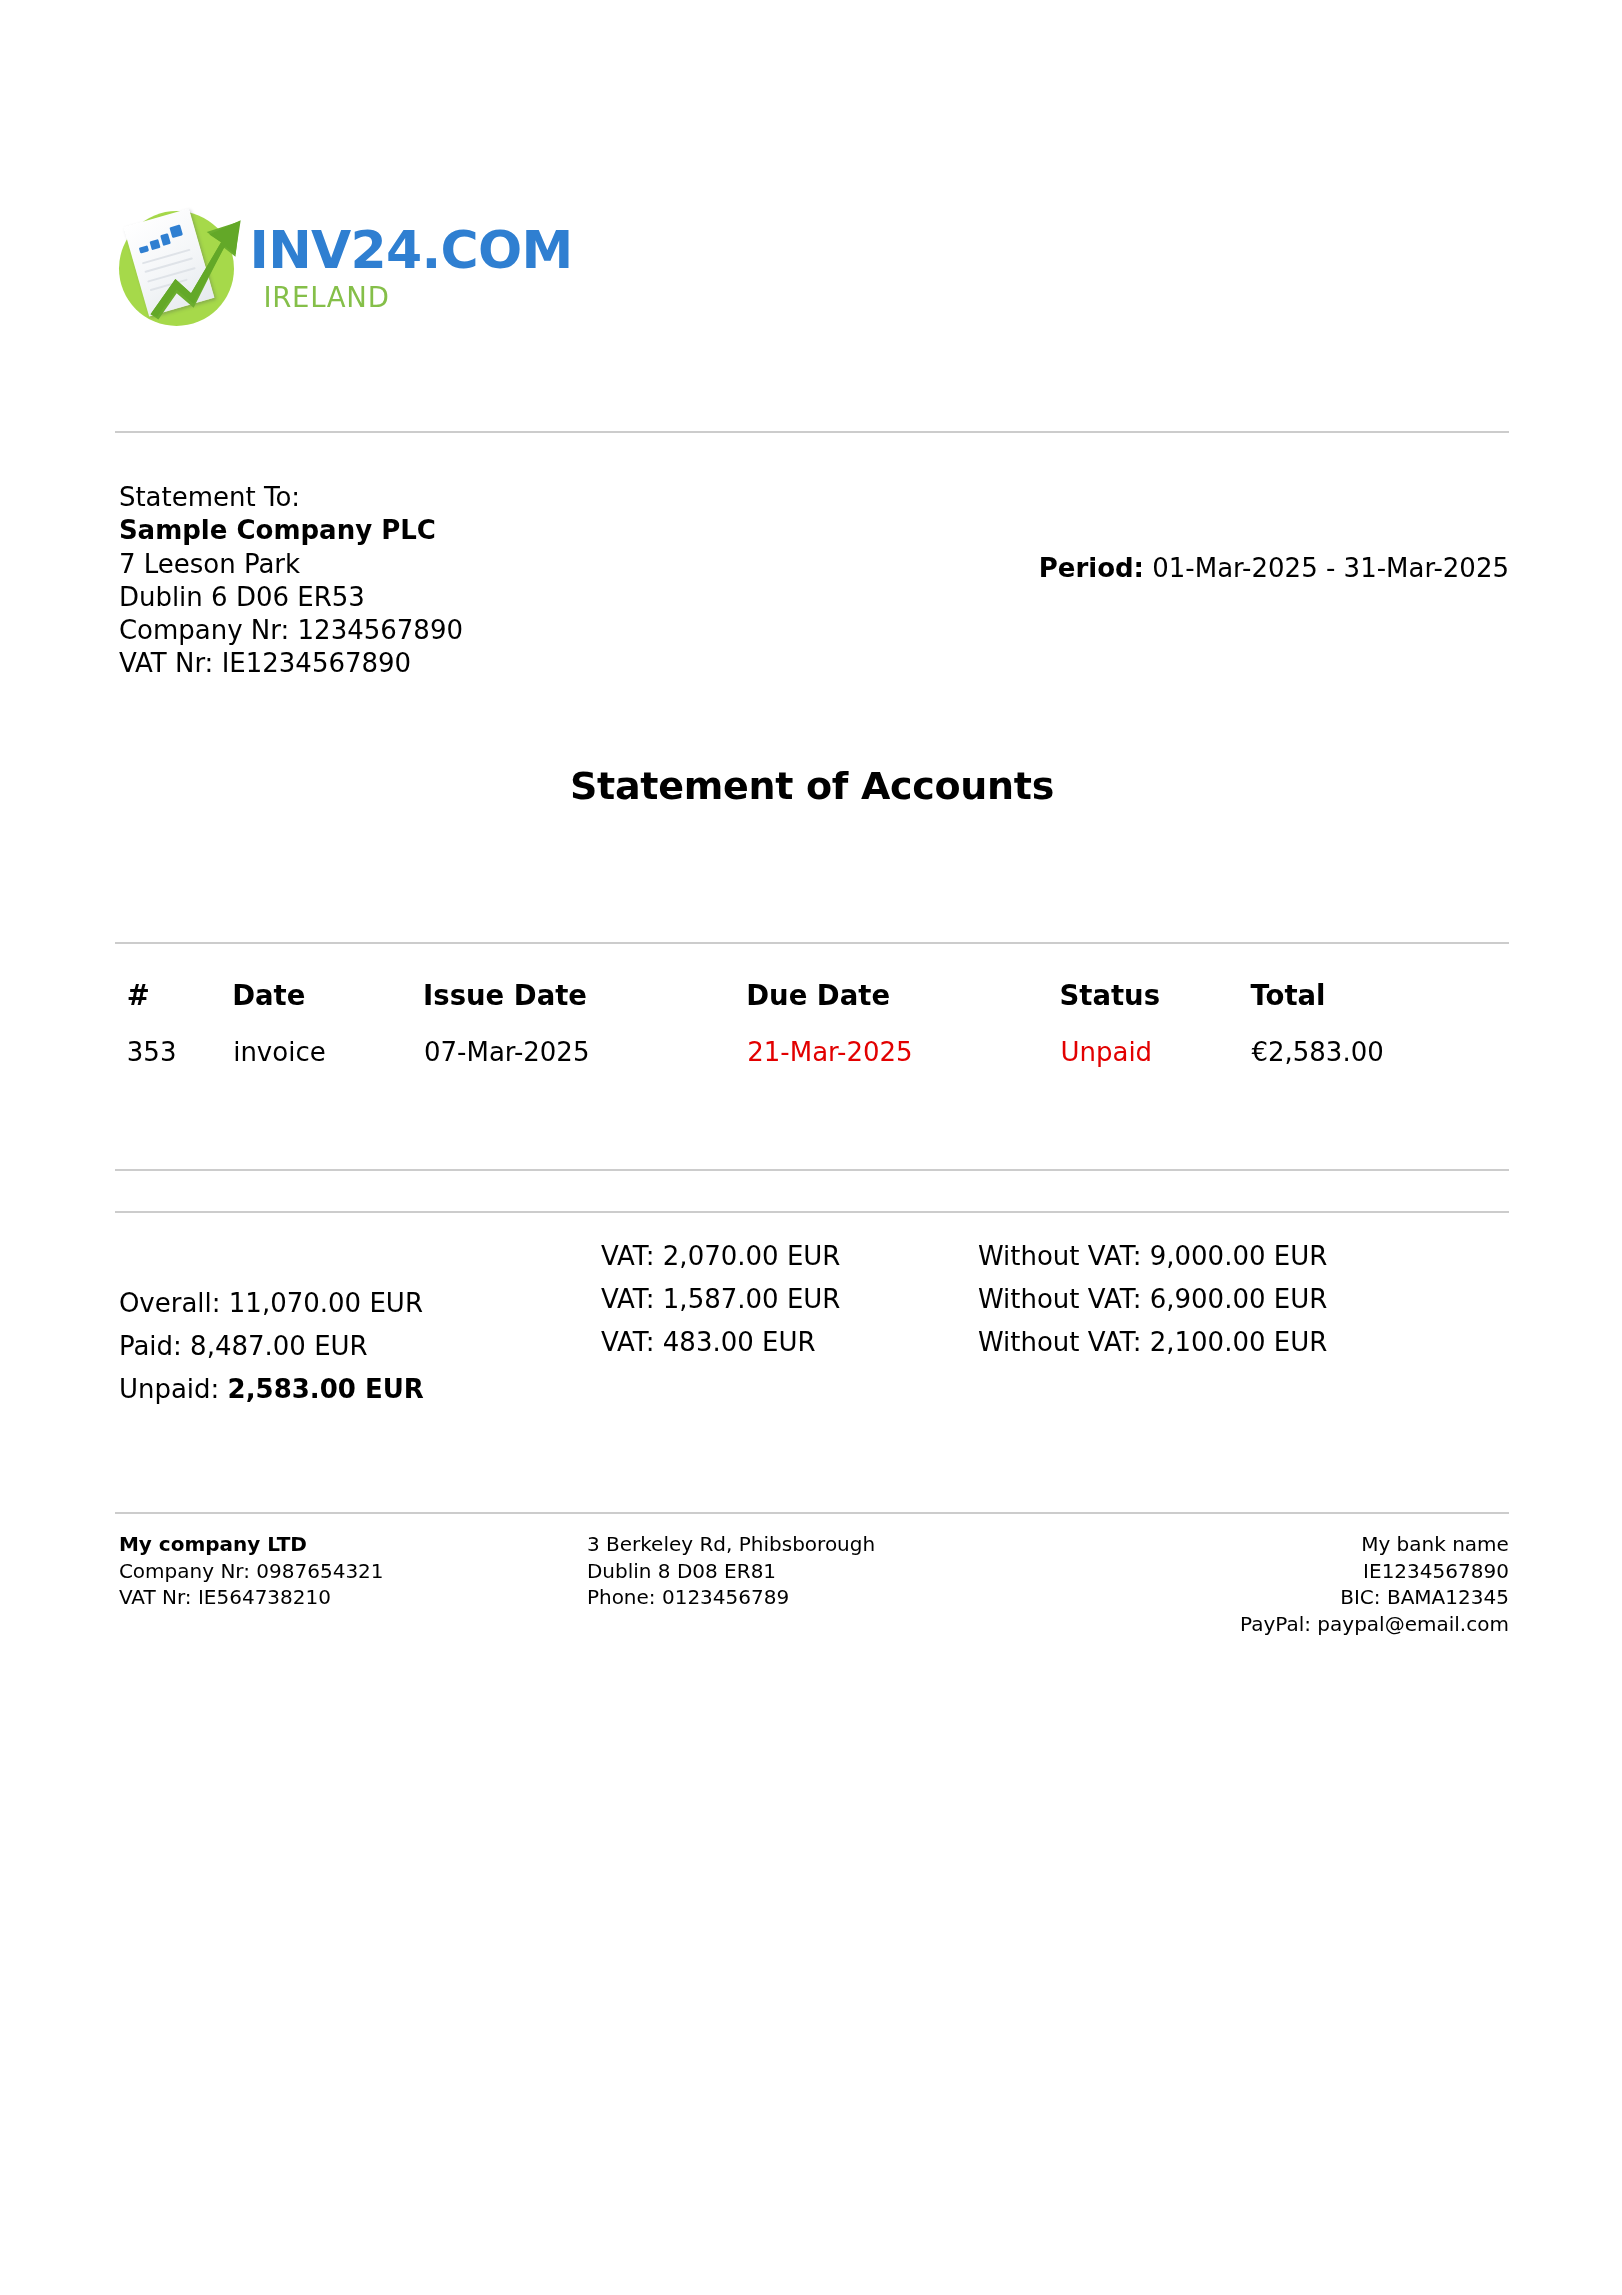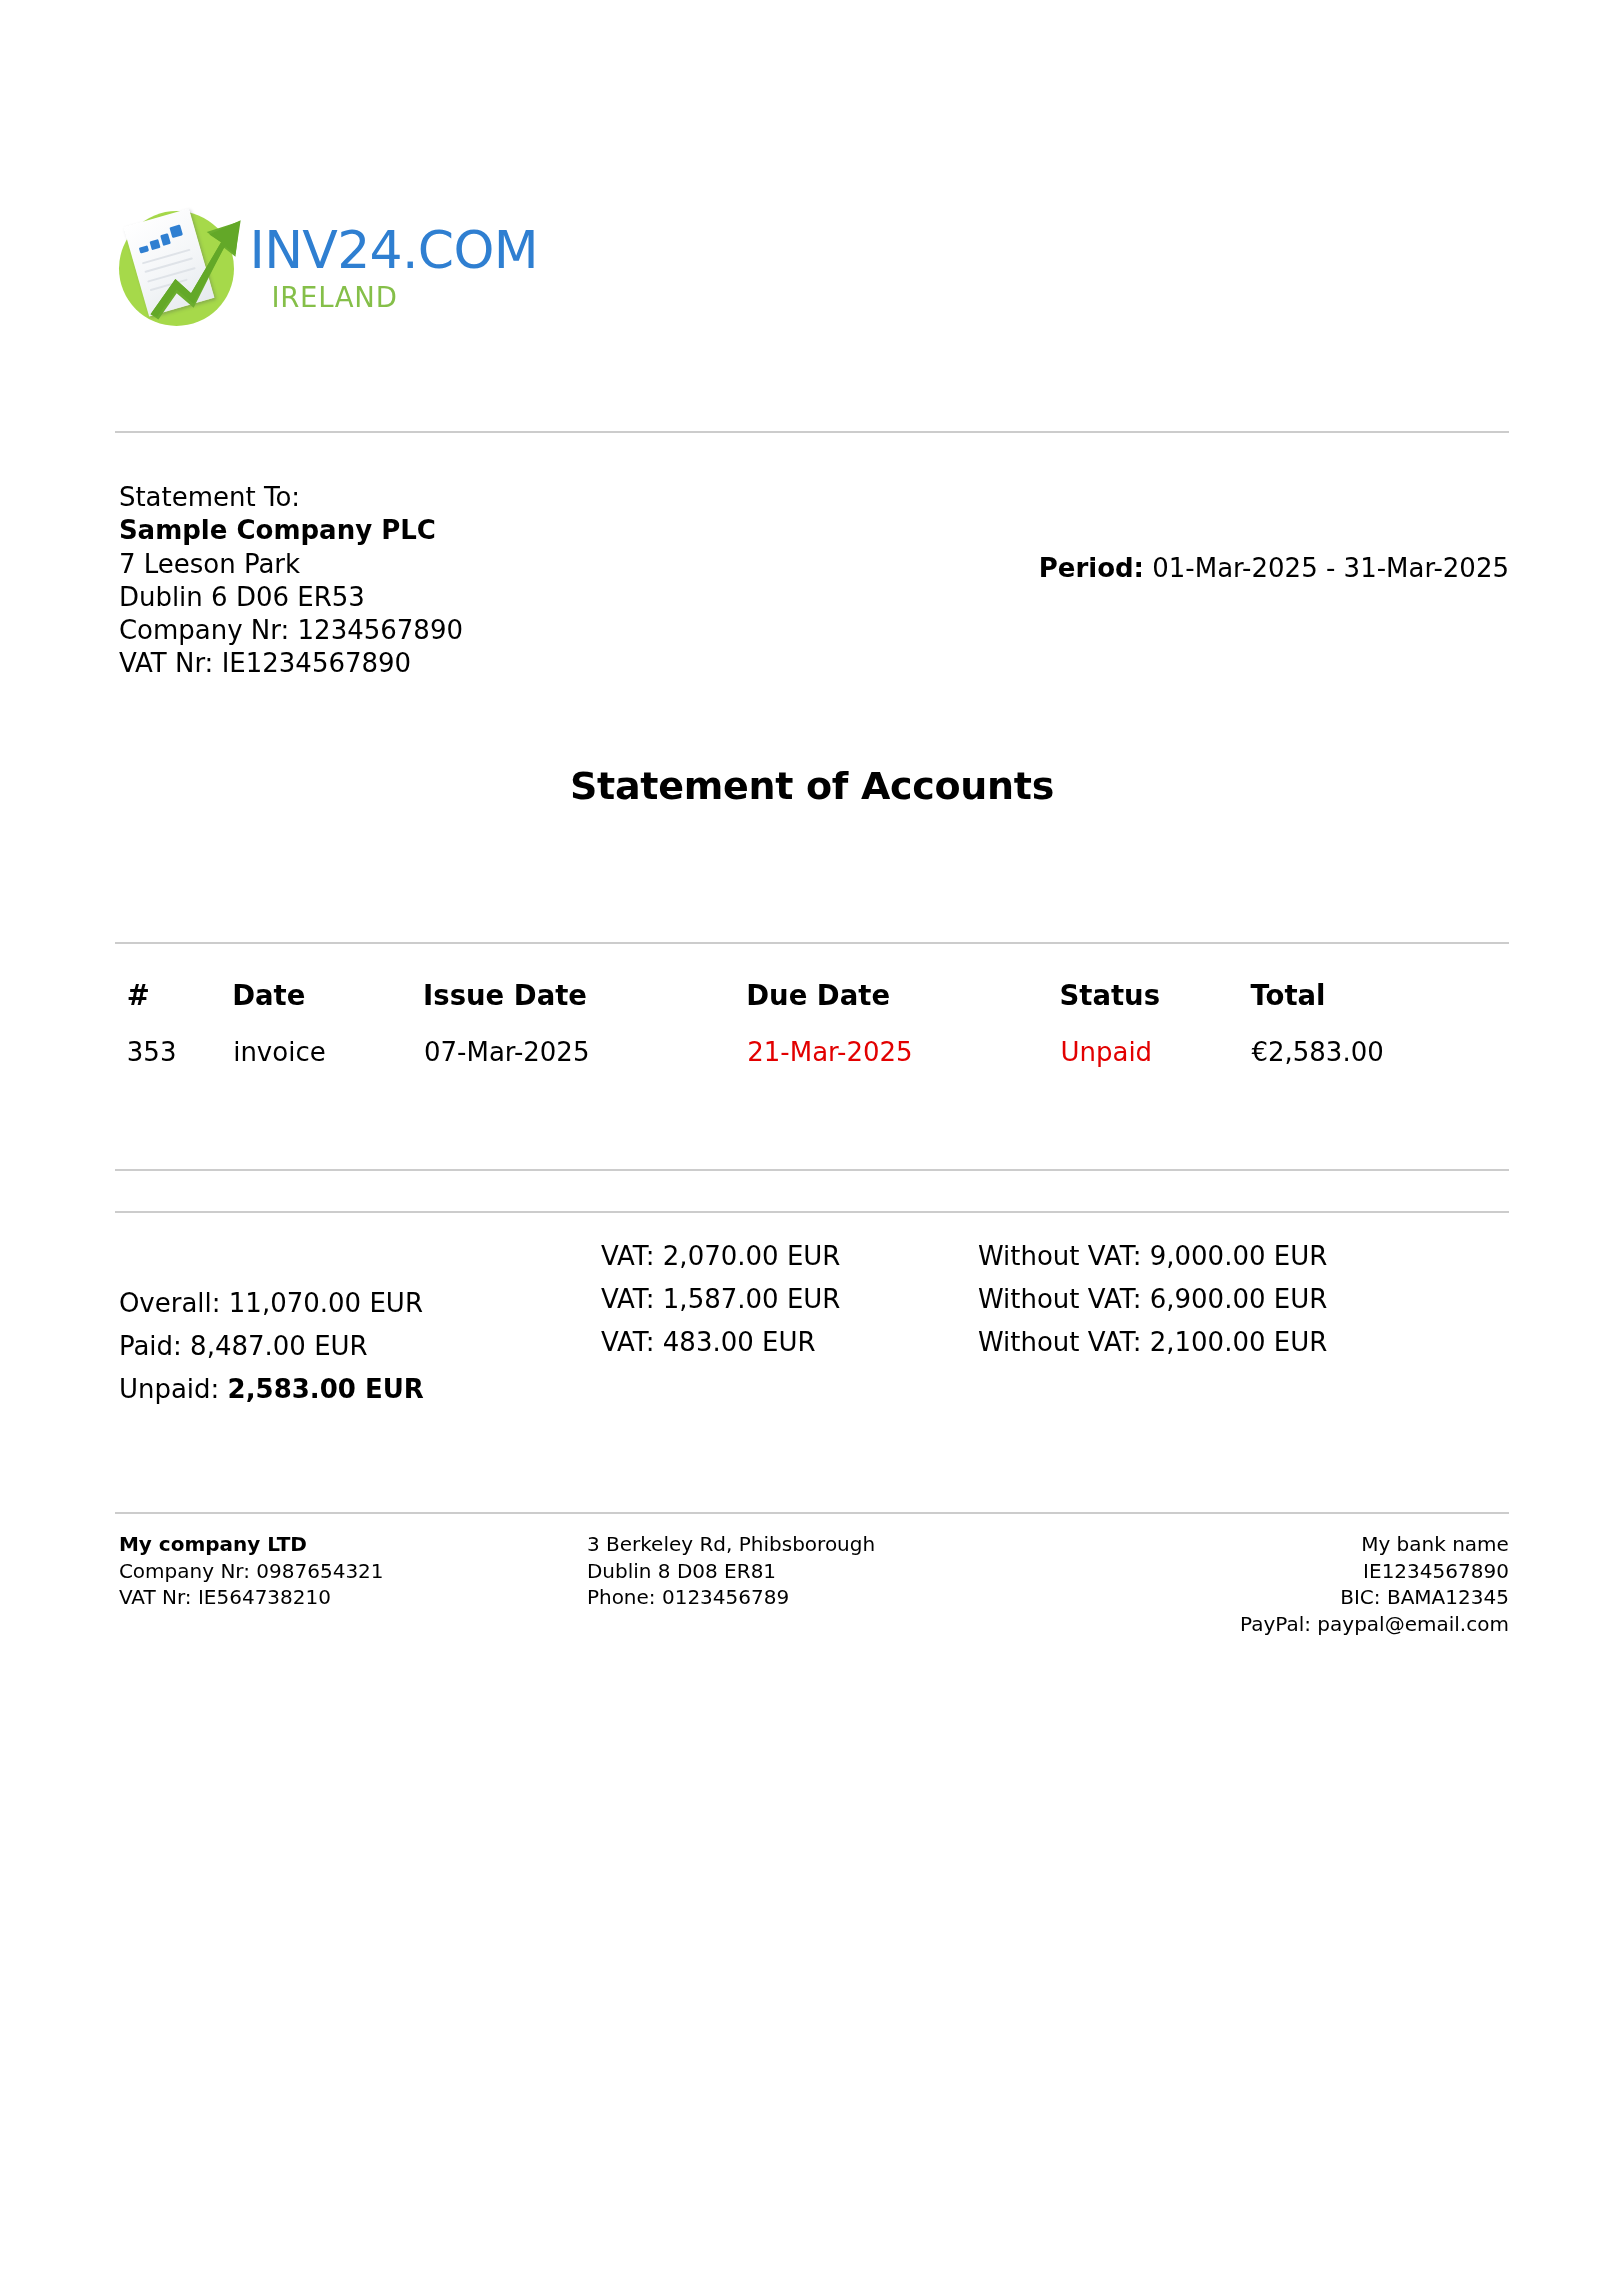--- a/index.html
+++ b/index.html
@@ -91,33 +91,33 @@
     width: 98px;
     height: 105px;
   }
   .logo-text {
     margin-left: 6.5px;
     line-height: 1;
   }
   .logo-name {
     font-family: "DejaVu Sans", sans-serif;
     font-size: 52px;
-    font-weight: normal;
+    font-weight: bold;
     letter-spacing: -0.7px;
     color: #2f7fd1;
     line-height: 1;
   }
   .logo-sub {
     font-family: "DejaVu Sans", sans-serif;
     font-size: 27.5px;
     font-weight: normal;
     letter-spacing: 0.7px;
     color: #85bf49;
     margin-top: 7.9px;
-    margin-left: 22px;
+    margin-left: 14px;
     line-height: 1;
   }
 
   
   .rule {
     position: absolute;
     left: 0;
     width: 1394px;
     height: 2px;
     background: #cccccc;

